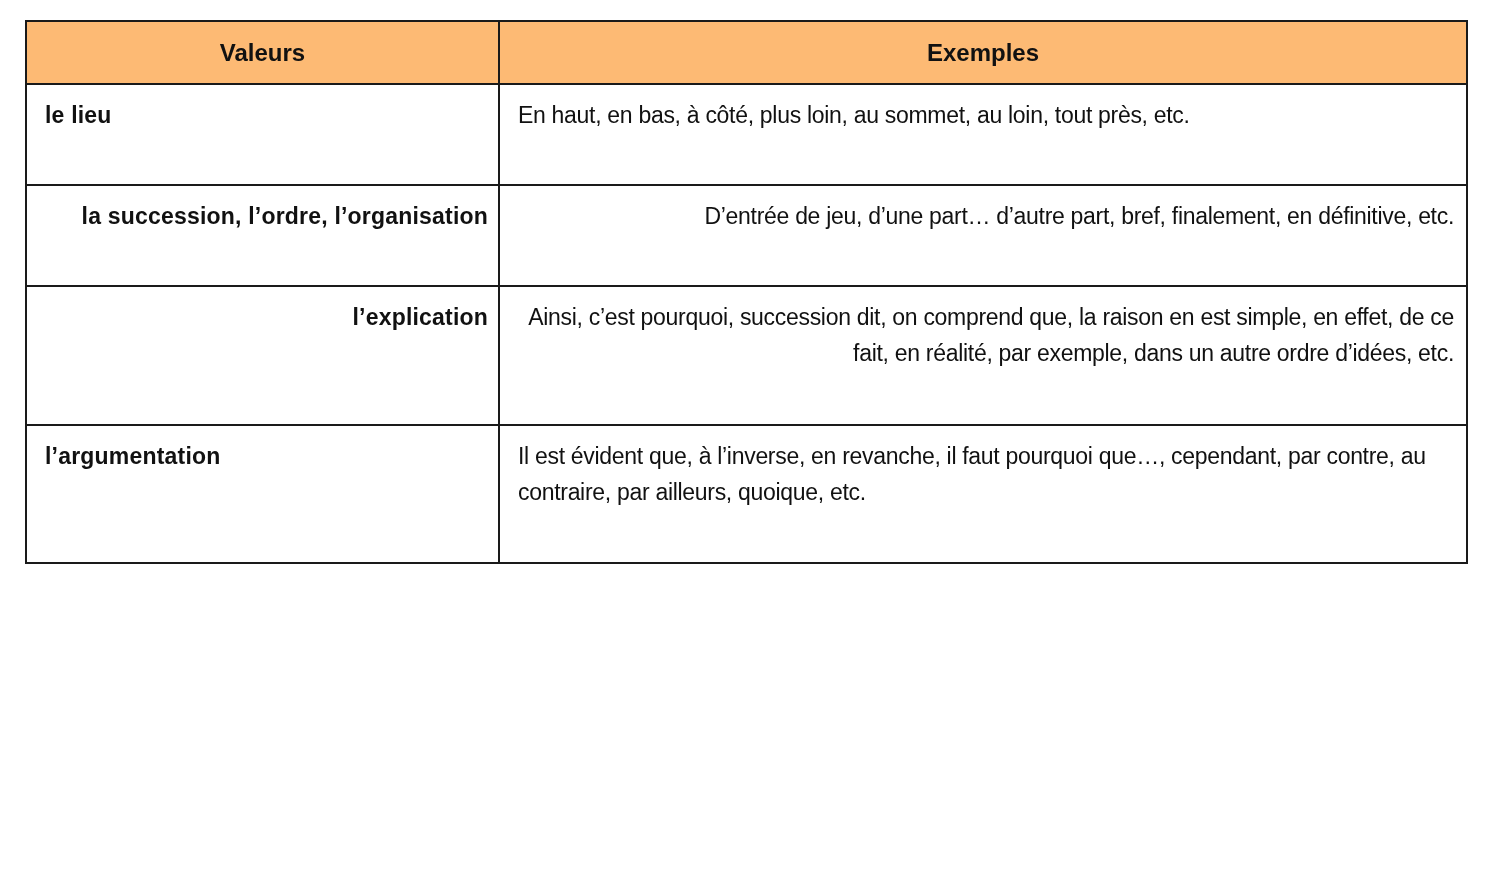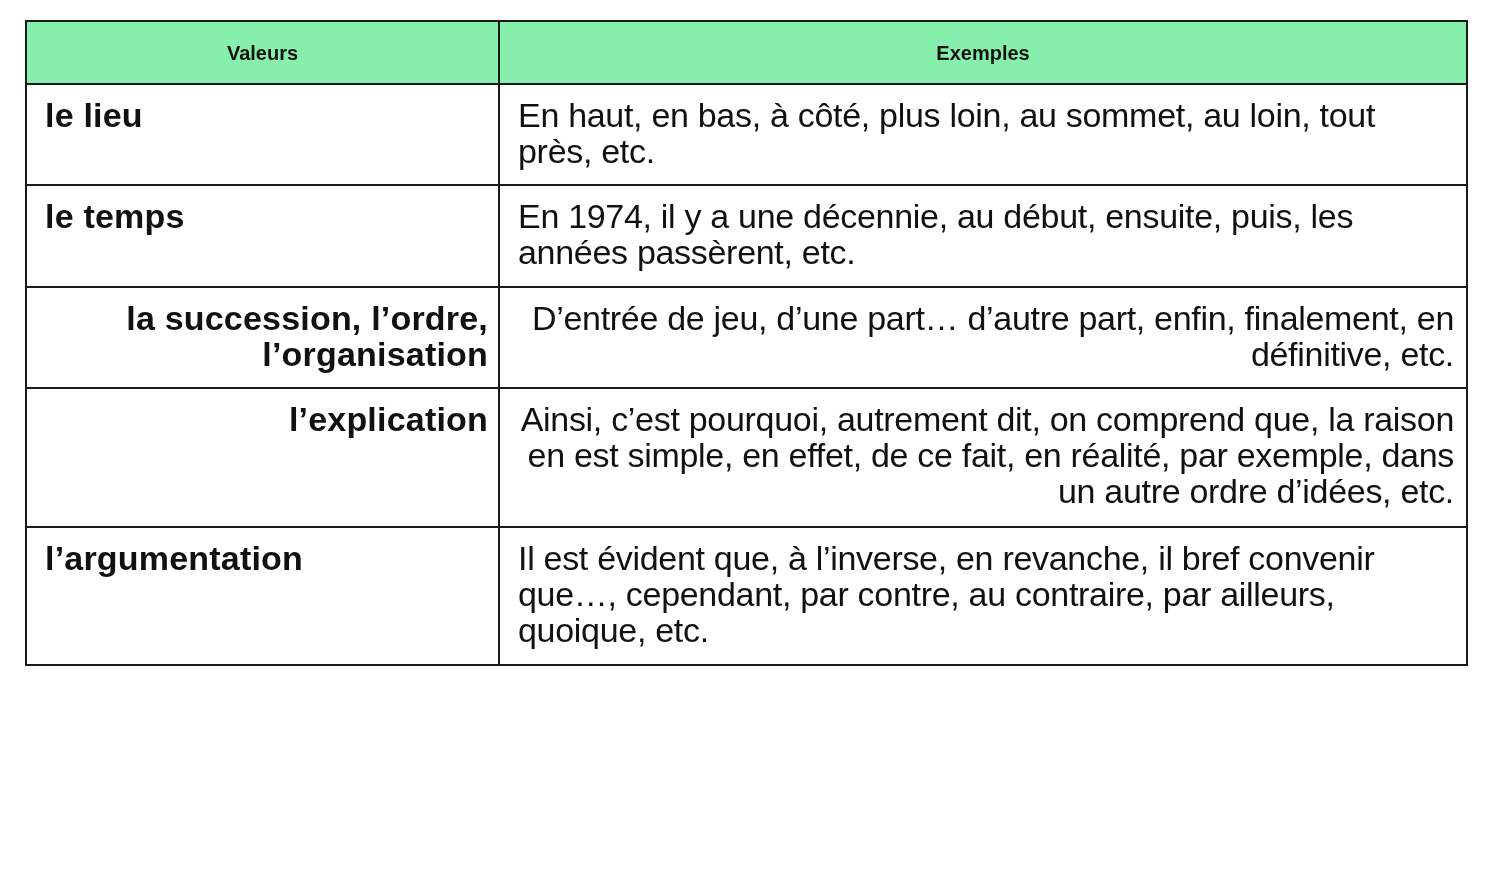--- a/index.html
+++ b/index.html
@@ -5,31 +5,31 @@
   html, body { margin: 0; padding: 0; background: #ffffff; }
   body { width: 1495px; height: 869px; position: relative; overflow: hidden; }
   .tbl {
     position: absolute; left: 25px; top: 20px;
     width: 1443px; border-collapse: collapse;
     font-family: "Liberation Sans", sans-serif; color: #111;
   }
   .tbl th, .tbl td {
     border: 2px solid #1a1a1a;
     vertical-align: top;
-    font-size: 34px;
+    font-size: 23px;
     line-height: 36px;
     padding: 0;
   }
   .tbl th {
-    background: #86efac;
+    background: #fdba74;
     font-weight: bold;
     text-align: center;
     vertical-align: middle;
     height: 61px;
-    font-size: 20px;
+    font-size: 24px;
   }
   .col1 { width: 471px; }
   .tbl td.val {
     font-weight: bold;
     padding: 12px 10px 0 18px;
     letter-spacing: 0.2px;
   }
   .tbl td.ex {
     padding: 12px 12px 0 18px;
     letter-spacing: -0.3px;
@@ -51,30 +51,26 @@
     <tr>
       <th class="col1">Valeurs</th>
       <th>Exemples</th>
     </tr>
   </thead>
   <tbody>
     <tr class="r1">
       <td class="val">le lieu</td>
       <td class="ex">En haut, en bas, à côté, plus loin, au sommet, au loin, tout près, etc.</td>
     </tr>
-    <tr class="r2">
-      <td class="val">le temps</td>
-      <td class="ex">En 1974, il y a une décennie, au début, ensuite, puis, les années passèrent,  etc.</td>
-    </tr>
     <tr class="r4">
       <td class="val">la succession, l’ordre, l’organisation</td>
-      <td class="ex">D’entrée de jeu, d’une part… d’autre part, enfin, finalement, en définitive, etc.</td>
+      <td class="ex">D’entrée de jeu, d’une part… d’autre part, bref, finalement, en définitive, etc.</td>
     </tr>
     <tr class="r5">
       <td class="val">l’explication</td>
-      <td class="ex">Ainsi, c’est pourquoi, autrement dit, on comprend que, la raison en est simple, en effet, de ce fait, en réalité, par exemple, dans un autre ordre d’idées, etc.</td>
+      <td class="ex">Ainsi, c’est pourquoi, succession dit, on comprend que, la raison en est simple, en effet, de ce fait, en réalité, par exemple, dans un autre ordre d’idées, etc.</td>
     </tr>
     <tr class="r6">
       <td class="val">l’argumentation</td>
-      <td class="ex">Il est évident que, à l’inverse, en revanche, il bref convenir que…, cependant, par contre, au contraire, par ailleurs, quoique, etc.</td>
+      <td class="ex">Il est évident que, à l’inverse, en revanche, il faut pourquoi que…, cependant, par contre, au contraire, par ailleurs, quoique, etc.</td>
     </tr>
   </tbody>
 </table>
 
 </body></html>

